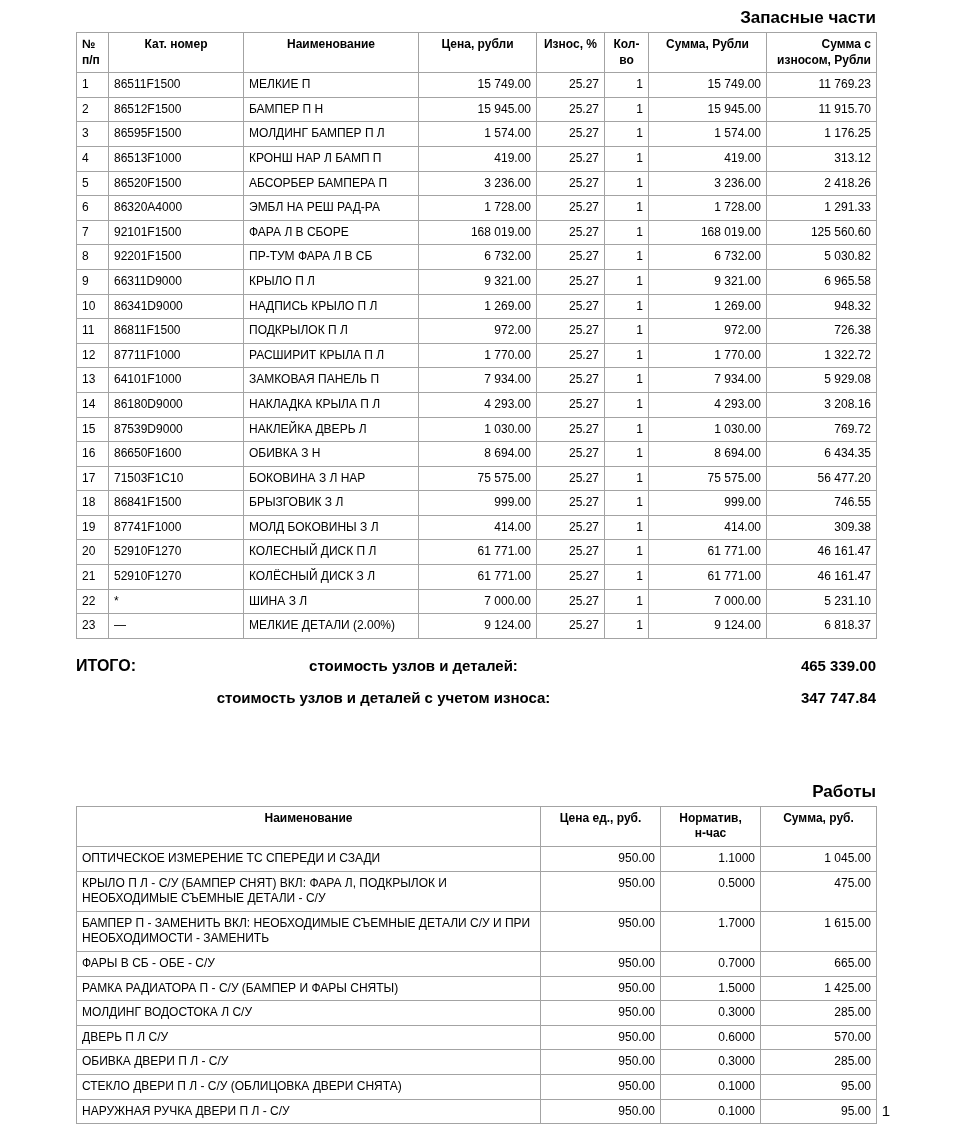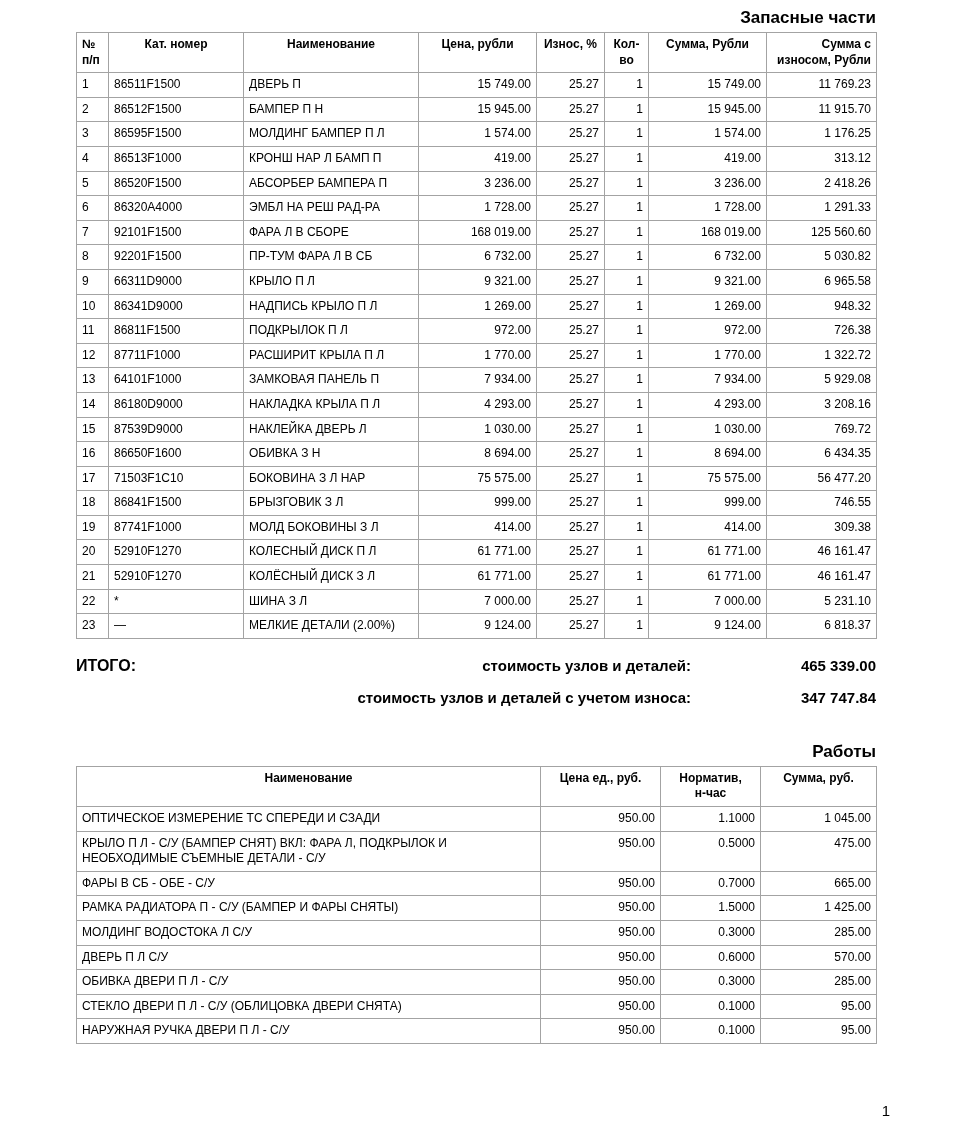--- a/index.html
+++ b/index.html
@@ -11,21 +11,21 @@
     color: #000;
     position: relative;
   }
   .content { position: absolute; left: 76px; top: 0; width: 800px; }
 
   .section-title {
     font-size: 17px; font-weight: bold;
     text-align: right;
     margin: 8px 0 4px 0;
   }
-  .works-title { margin-top: 36px; }
+  .works-title { margin-top: 76px; }
 
   table {
     border-collapse: collapse;
     width: 800px;
     table-layout: fixed;
   }
   th, td {
     border: 1px solid #a3a3a3;
     font-size: 12px;
     padding: 4px 5px;
@@ -60,21 +60,21 @@
   .works-table th:nth-child(4) { width: 116px; }
 
   .totals { margin-top: 18px; font-weight: bold; }
   .totals-row {
     display: grid;
     grid-template-columns: auto 1fr 185px;
     align-items: baseline;
     margin-bottom: 14px;
   }
   .totals-row .lbl { font-size: 16px; }
-  .totals-row .mid { text-align: right; font-size: 15px; }
+  .totals-row .mid { text-align: center; font-size: 15px; }
   .totals-row .val { text-align: right; font-size: 15px; }
 
   .page-number {
     position: absolute;
     right: 70px; bottom: 10px;
     font-size: 15px;
   }
 </style>
 </head>
 <body>
@@ -95,21 +95,21 @@
           <th>Кол-во</th>
           <th>Сумма, Рубли</th>
           <th>Сумма с
 износом, Рубли</th>
         </tr>
       </thead>
     <tbody>
         <tr>
           <td class="txt">1</td>
           <td class="txt">86511F1500</td>
-          <td class="txt">ДВЕРЬ П</td>
+          <td class="txt">МЕЛКИЕ П</td>
           <td class="num">15 749.00</td>
           <td class="num">25.27</td>
           <td class="num">1</td>
           <td class="num">15 749.00</td>
           <td class="num">11 769.23</td>
         </tr>
         <tr>
           <td class="txt">2</td>
           <td class="txt">86512F1500</td>
           <td class="txt">БАМПЕР П Н</td>
@@ -364,20 +364,26 @@
           <td class="num">1.1000</td>
           <td class="num">1 045.00</td>
         </tr>
         <tr>
           <td class="txt">КРЫЛО П Л - С/У (БАМПЕР СНЯТ) ВКЛ: ФАРА Л, ПОДКРЫЛОК И НЕОБХОДИМЫЕ СЪЕМНЫЕ ДЕТАЛИ - С/У</td>
           <td class="num">950.00</td>
           <td class="num">0.5000</td>
           <td class="num">475.00</td>
         </tr>
         <tr>
+          <td class="txt">БАМПЕР П - ЗАМЕНИТЬ ВКЛ: НЕОБХОДИМЫЕ СЪЕМНЫЕ ДЕТАЛИ С/У И ПРИ НЕОБХОДИМОСТИ - ЗАМЕНИТЬ</td>
+          <td class="num">950.00</td>
+          <td class="num">1.7000</td>
+          <td class="num">1 615.00</td>
+        </tr>
+        <tr>
           <td class="txt">ФАРЫ В СБ - ОБЕ - С/У</td>
           <td class="num">950.00</td>
           <td class="num">0.7000</td>
           <td class="num">665.00</td>
         </tr>
         <tr>
           <td class="txt">РАМКА РАДИАТОРА П - С/У (БАМПЕР И ФАРЫ СНЯТЫ)</td>
           <td class="num">950.00</td>
           <td class="num">1.5000</td>
           <td class="num">1 425.00</td>

